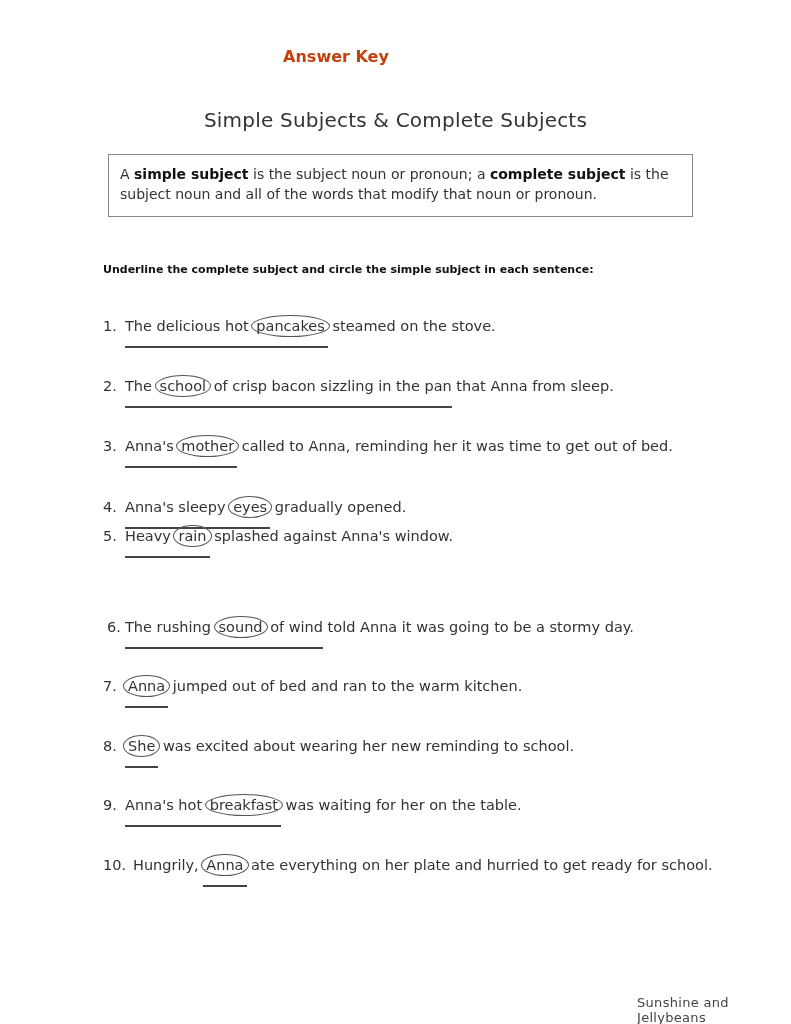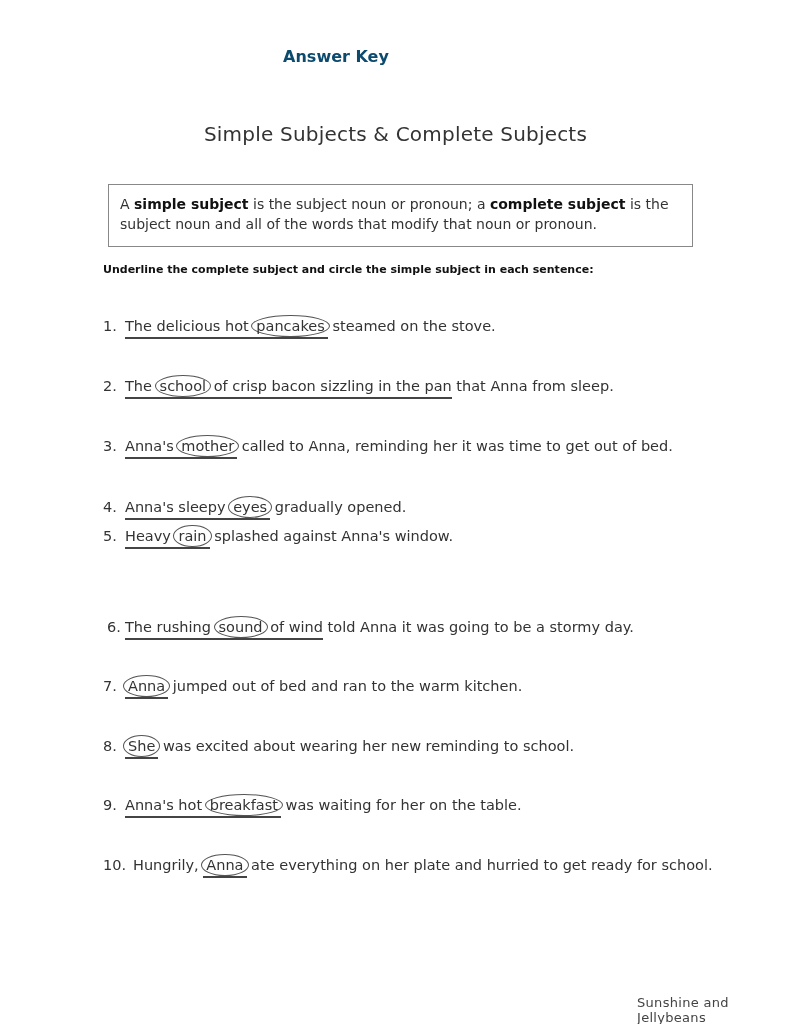--- a/index.html
+++ b/index.html
@@ -1,31 +1,31 @@
 <!DOCTYPE html>
 <html><head>
 <meta charset="utf-8">
 <style>
   html, body { margin: 0; padding: 0; background: #ffffff; }
   body { width: 791px; height: 1024px; position: relative; overflow: hidden;
          font-family: "DejaVu Sans", "Liberation Sans", sans-serif; color: #222; }
   .title { position: absolute; top: 47px; left: 0; width: 672px; text-align: center;
-           font-weight: bold; font-size: 16px; color: #0c4a6e; }
+           font-weight: bold; font-size: 16px; color: #c2410c; }
   .subtitle { position: absolute; top: 108px; left: 0; width: 791px; text-align: center;
-              font-size: 20px; color: #333; letter-spacing: 0.2px; margin-top: 14px; }
+              font-size: 20px; color: #333; letter-spacing: 0.2px; }
   .defbox { position: absolute; top: 154px; left: 108px; width: 564px; height: 52px;
             border: 1px solid #888; padding: 9px 8px 0 11px; font-size: 14px; line-height: 20px;
-            color: #333; box-sizing: content-box; margin-top: 30px; }
+            color: #333; box-sizing: content-box; }
   .defbox b { color: #111; }
   .instructions { position: absolute; top: 263px; left: 103px; font-size: 11px;
                   font-weight: bold; color: #111; }
   .item { position: absolute; left: 103px; font-size: 14.5px; color: #333; white-space: nowrap; }
   .num { display: inline-block; min-width: 22px; }
   .num.wide { min-width: 30px; }
-  .u { border-bottom: 2px solid #444; padding-bottom: 3px; }
+  .u { border-bottom: 2px solid #444; padding-bottom: 12px; }
   .c { border: 1px solid #555; border-radius: 50%; padding: 2px 4px; margin: 0 -2px; }
   .footer { position: absolute; top: 995px; left: 637px; font-size: 13px; color: #444; letter-spacing: 0.3px; }
 </style>
 </head>
 <body>
 
 <div class="title">Answer Key</div>
 <div class="subtitle">Simple Subjects &amp; Complete Subjects</div>
 
 <div class="defbox">

